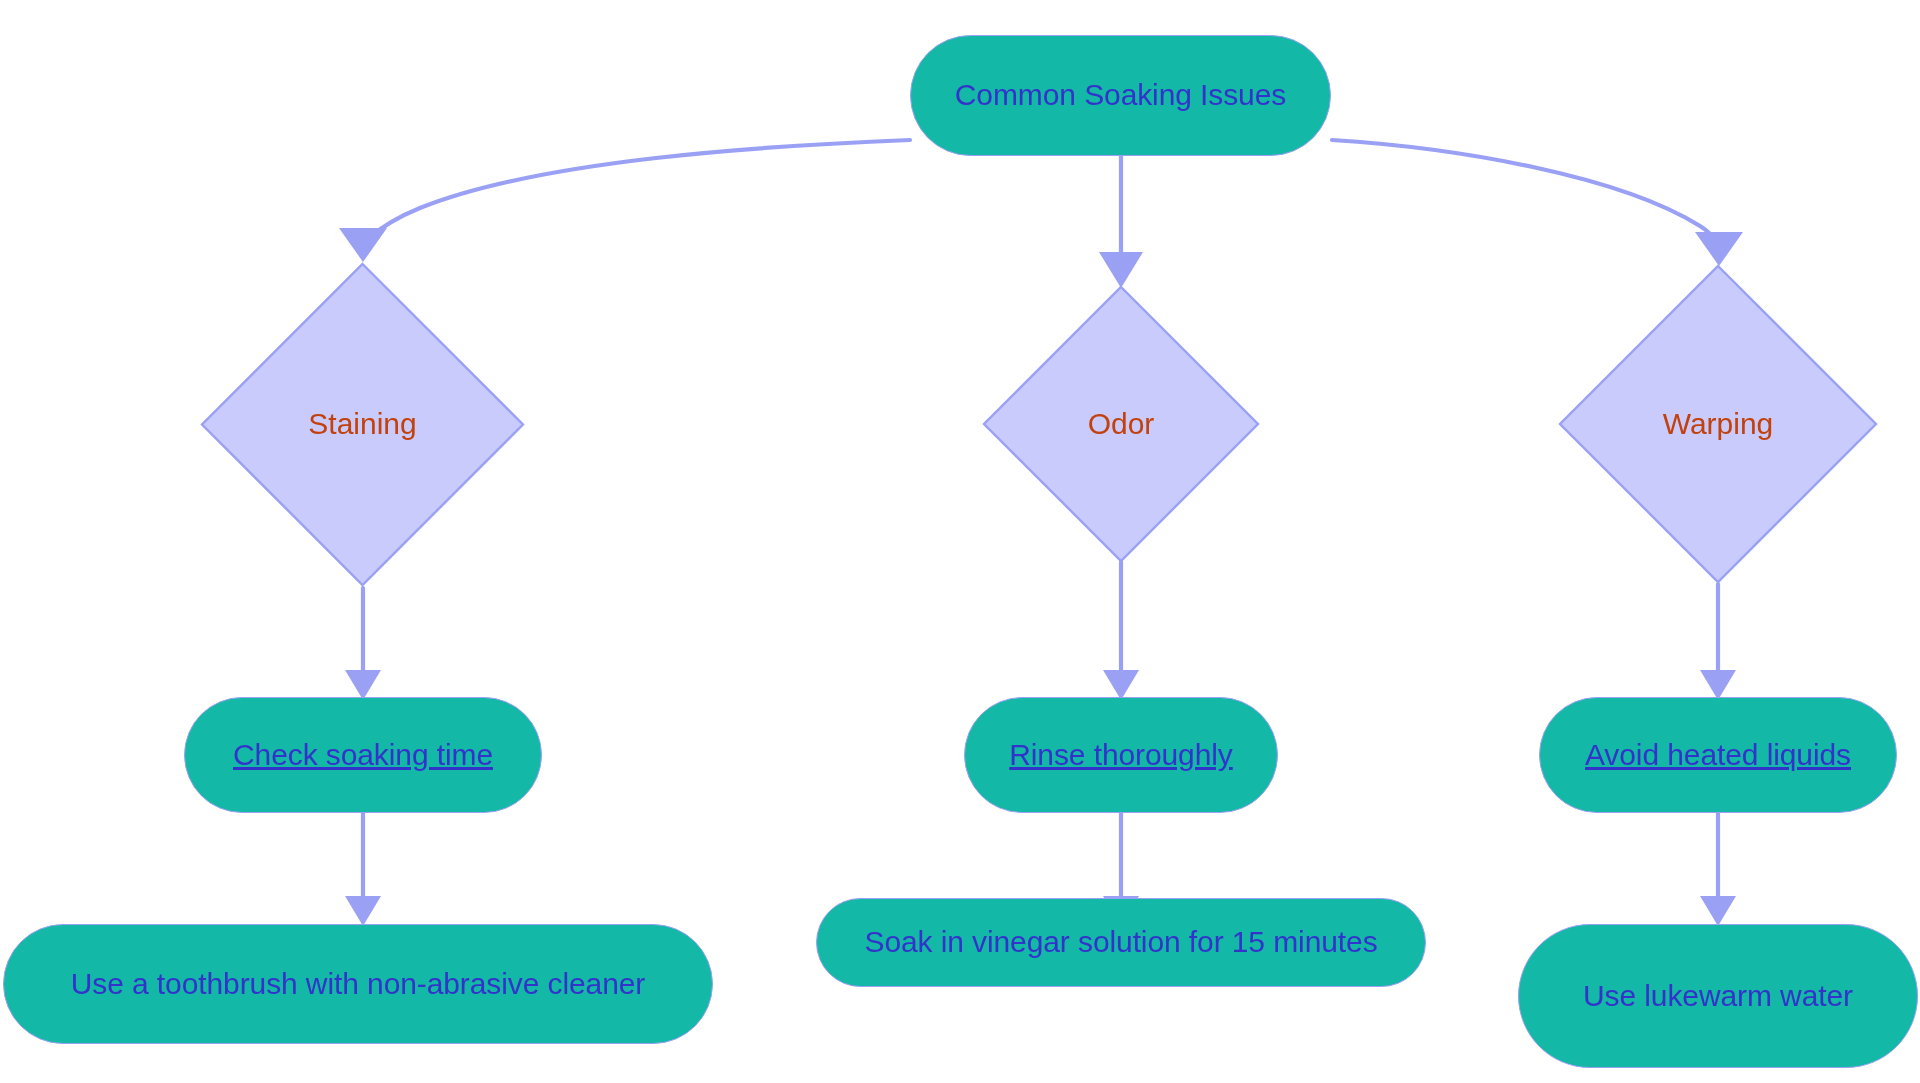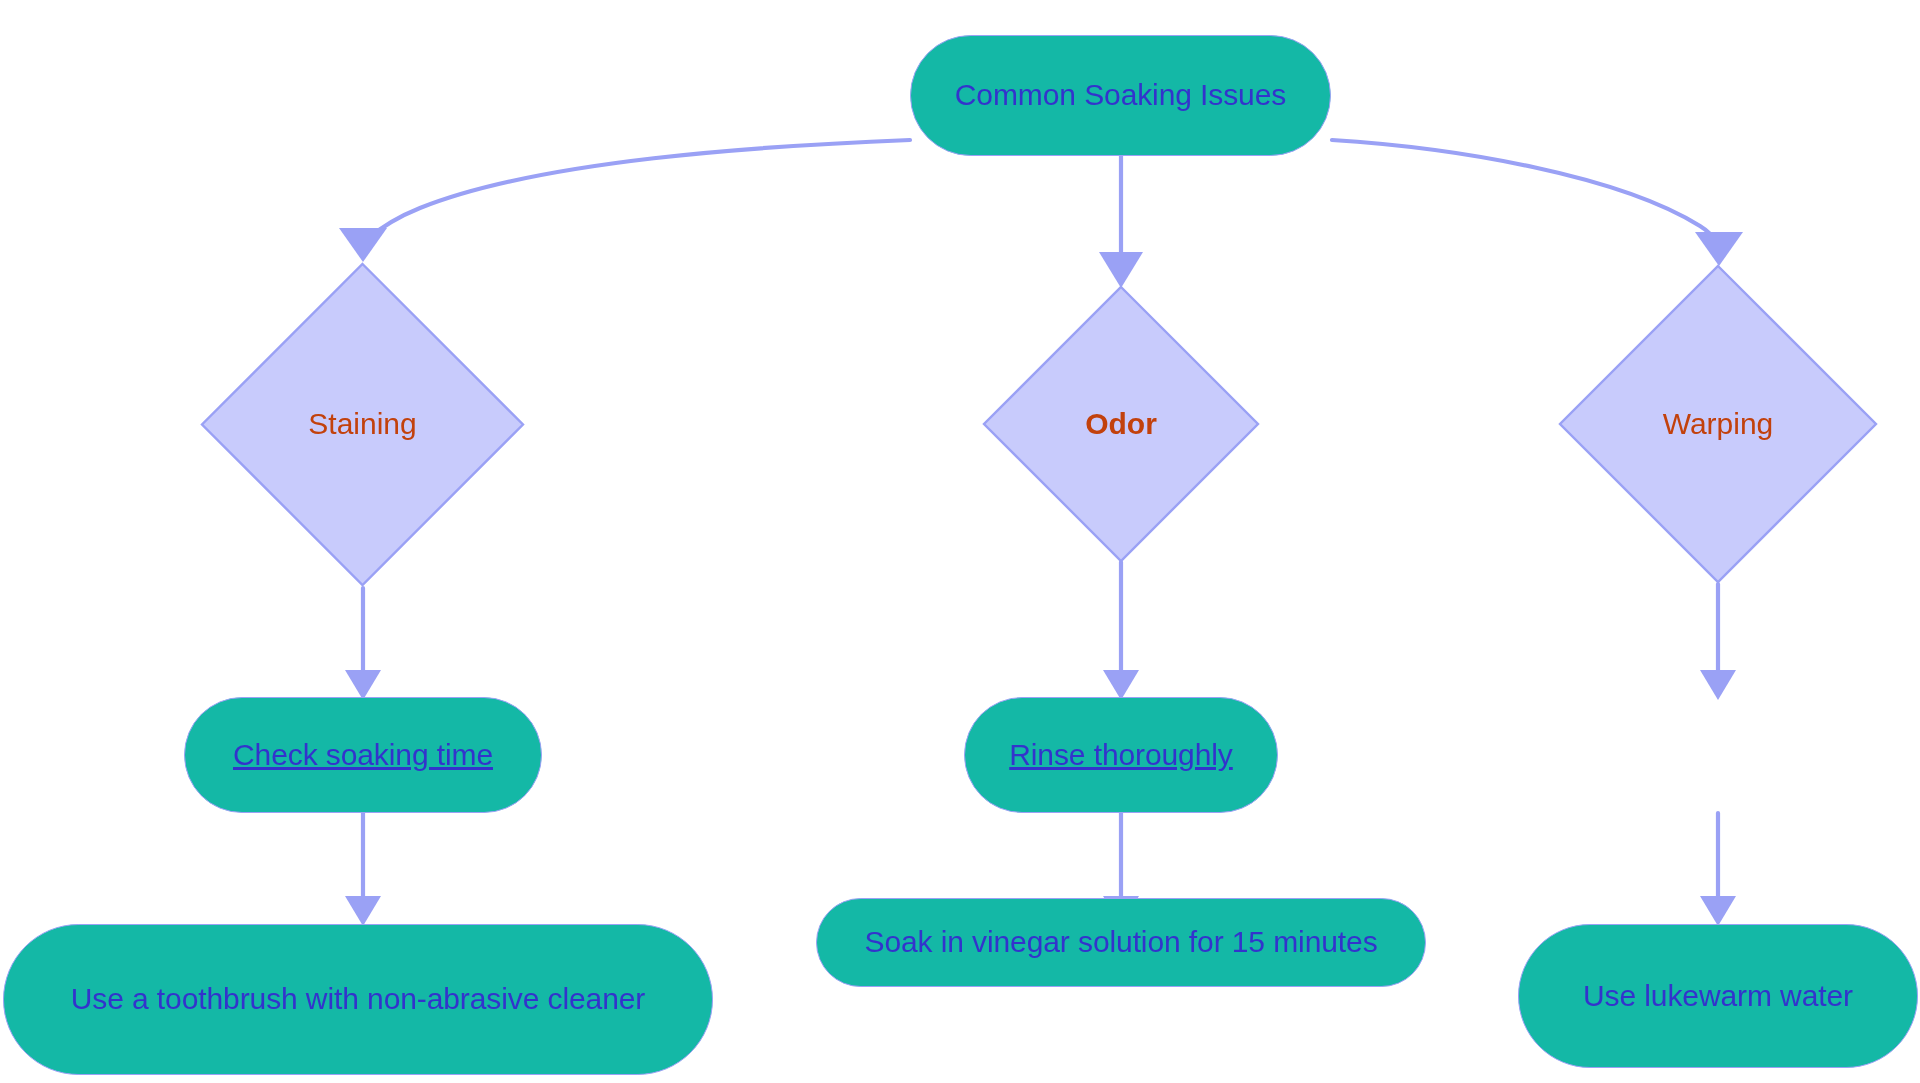--- a/index.html
+++ b/index.html
@@ -116,21 +116,21 @@
     <span>Common Soaking Issues</span>
   </div>
 
   <div class="node node-diamond" style="left:200px; top:262px; width:325px; height:325px;">
     <svg class="diamond-shape" viewBox="0 0 325 325" preserveAspectRatio="none" xmlns="http://www.w3.org/2000/svg">
       <polygon points="162.5,2 323,162.5 162.5,323 2,162.5" fill="#c8cbfc" stroke="#9aa1f5" stroke-width="2.4"></polygon>
     </svg>
     <span class="diamond-label">Staining</span>
   </div>
 
-  <div class="node node-diamond" style="left:982px; top:285px; width:278px; height:278px;font-weight:bold;">
+  <div class="node node-diamond" style="left:982px; top:285px; width:278px; height:278px;">
     <svg class="diamond-shape" viewBox="0 0 278 278" preserveAspectRatio="none" xmlns="http://www.w3.org/2000/svg">
       <polygon points="139,2 276,139 139,276 2,139" fill="#c8cbfc" stroke="#9aa1f5" stroke-width="2.4"></polygon>
     </svg>
     <span class="diamond-label">Odor</span>
   </div>
 
   <div class="node node-diamond" style="left:1558px; top:264px; width:320px; height:320px;">
     <svg class="diamond-shape" viewBox="0 0 320 320" preserveAspectRatio="none" xmlns="http://www.w3.org/2000/svg">
       <polygon points="160,2 318,160 160,318 2,160" fill="#c8cbfc" stroke="#9aa1f5" stroke-width="2.4"></polygon>
     </svg>
@@ -138,22 +138,25 @@
   </div>
 
   <div class="node node-stadium small-pill" style="left:184px; top:697px; width:358px; height:116px;">
     <span>Check soaking time</span>
   </div>
 
   <div class="node node-stadium small-pill" style="left:964px; top:697px; width:314px; height:116px;justify-content:center;">
     <span>Rinse thoroughly</span>
   </div>
 
+  <div class="node node-stadium small-pill" style="left:1539px; top:697px; width:358px; height:116px;">
+    <span>Avoid heated liquids</span>
+  </div>
 
-  <div class="node node-stadium" style="left:3px; top:924px; width:710px; height:151px;">
+  <div class="node node-stadium" style="left:3px; top:924px; width:710px; height:120px;">
     <span>Use a toothbrush with non-abrasive cleaner</span>
   </div>
 
   <div class="node node-stadium" style="left:816px; top:898px; width:610px; height:89px;">
     <span>Soak in vinegar solution for 15 minutes</span>
   </div>
 
   <div class="node node-stadium" style="left:1518px; top:924px; width:400px; height:144px;">
     <span>Use lukewarm water</span>
   </div>

